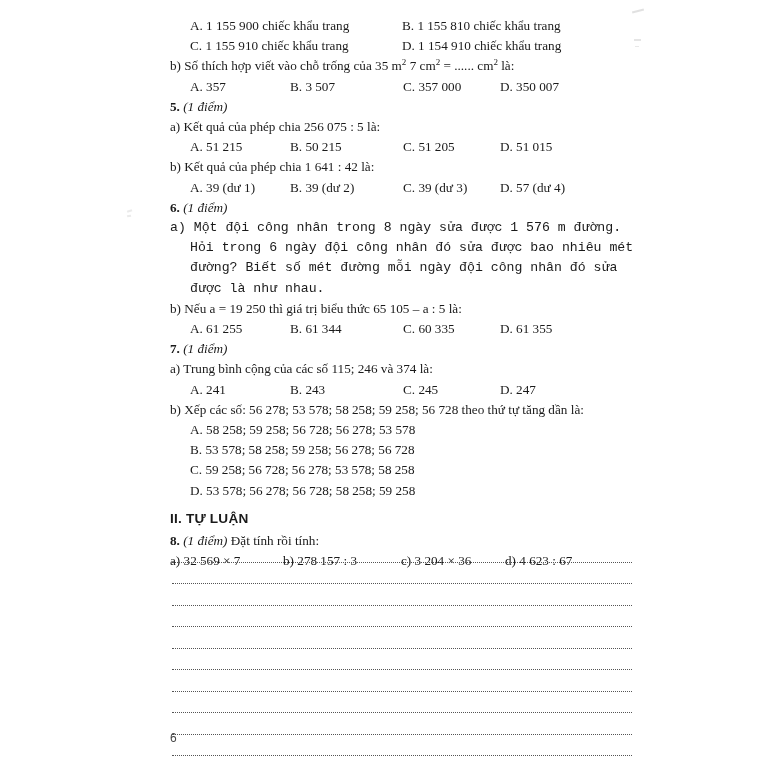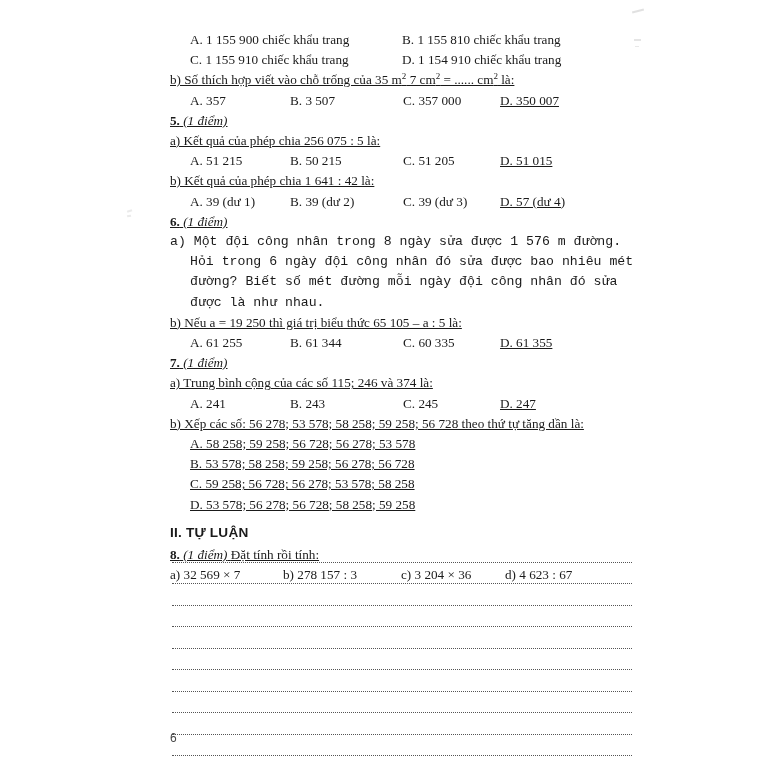--- a/index.html
+++ b/index.html
@@ -12,44 +12,43 @@
     width: 768px;
     height: 768px;
     background: #ffffff;
     overflow: hidden;
     font-family: "Liberation Serif", "DejaVu Serif", serif;
     color: #1a1a1a;
   }
   .content {
     position: absolute;
     left: 170px;
-    top: 30px;
+    top: 16px;
     width: 466px;
   }
   .line {
     font-size: 13.2px;
     line-height: 20.2px;
     white-space: nowrap;
-    text-decoration: underline;
   }
   .row {
     position: relative;
     height: 20.2px;
     font-size: 13.2px;
     line-height: 20.2px;
   }
   .opt {
     position: absolute;
     top: 0;
     white-space: nowrap;
   }
   .colA { left: 20px; }
   .colB { left: 120px; }
   .colC { left: 233px; font-family: Liberation Serif, serif; }
-  .colD { left: 330px; text-decoration: underline; }
+  .colD { left: 330px; }
   
   .wideA { left: 20px; }
   .wideB { left: 232px; }
   .indent2 { padding-left: 20px; }
   .qnum {
     font-weight: bold;
   }
   .pts {
     font-style: italic;
   }

